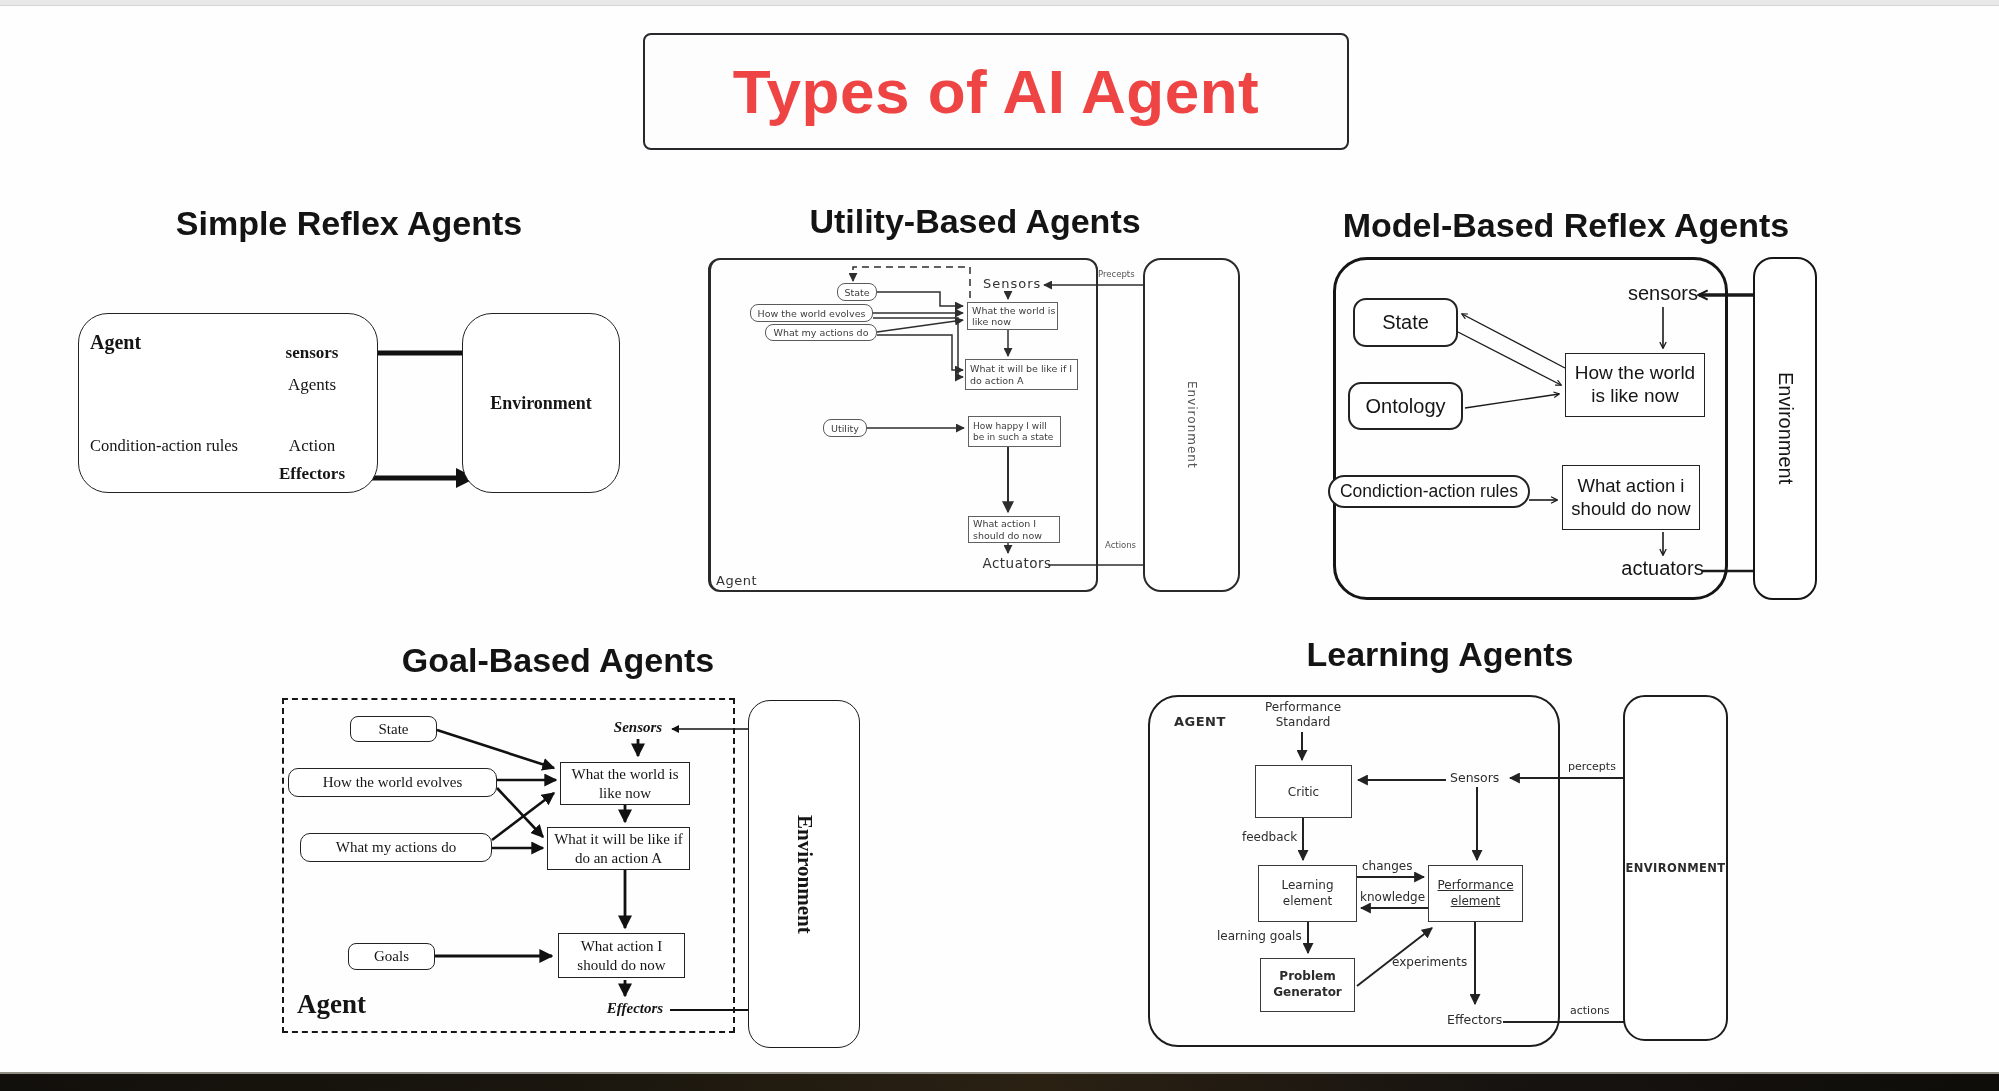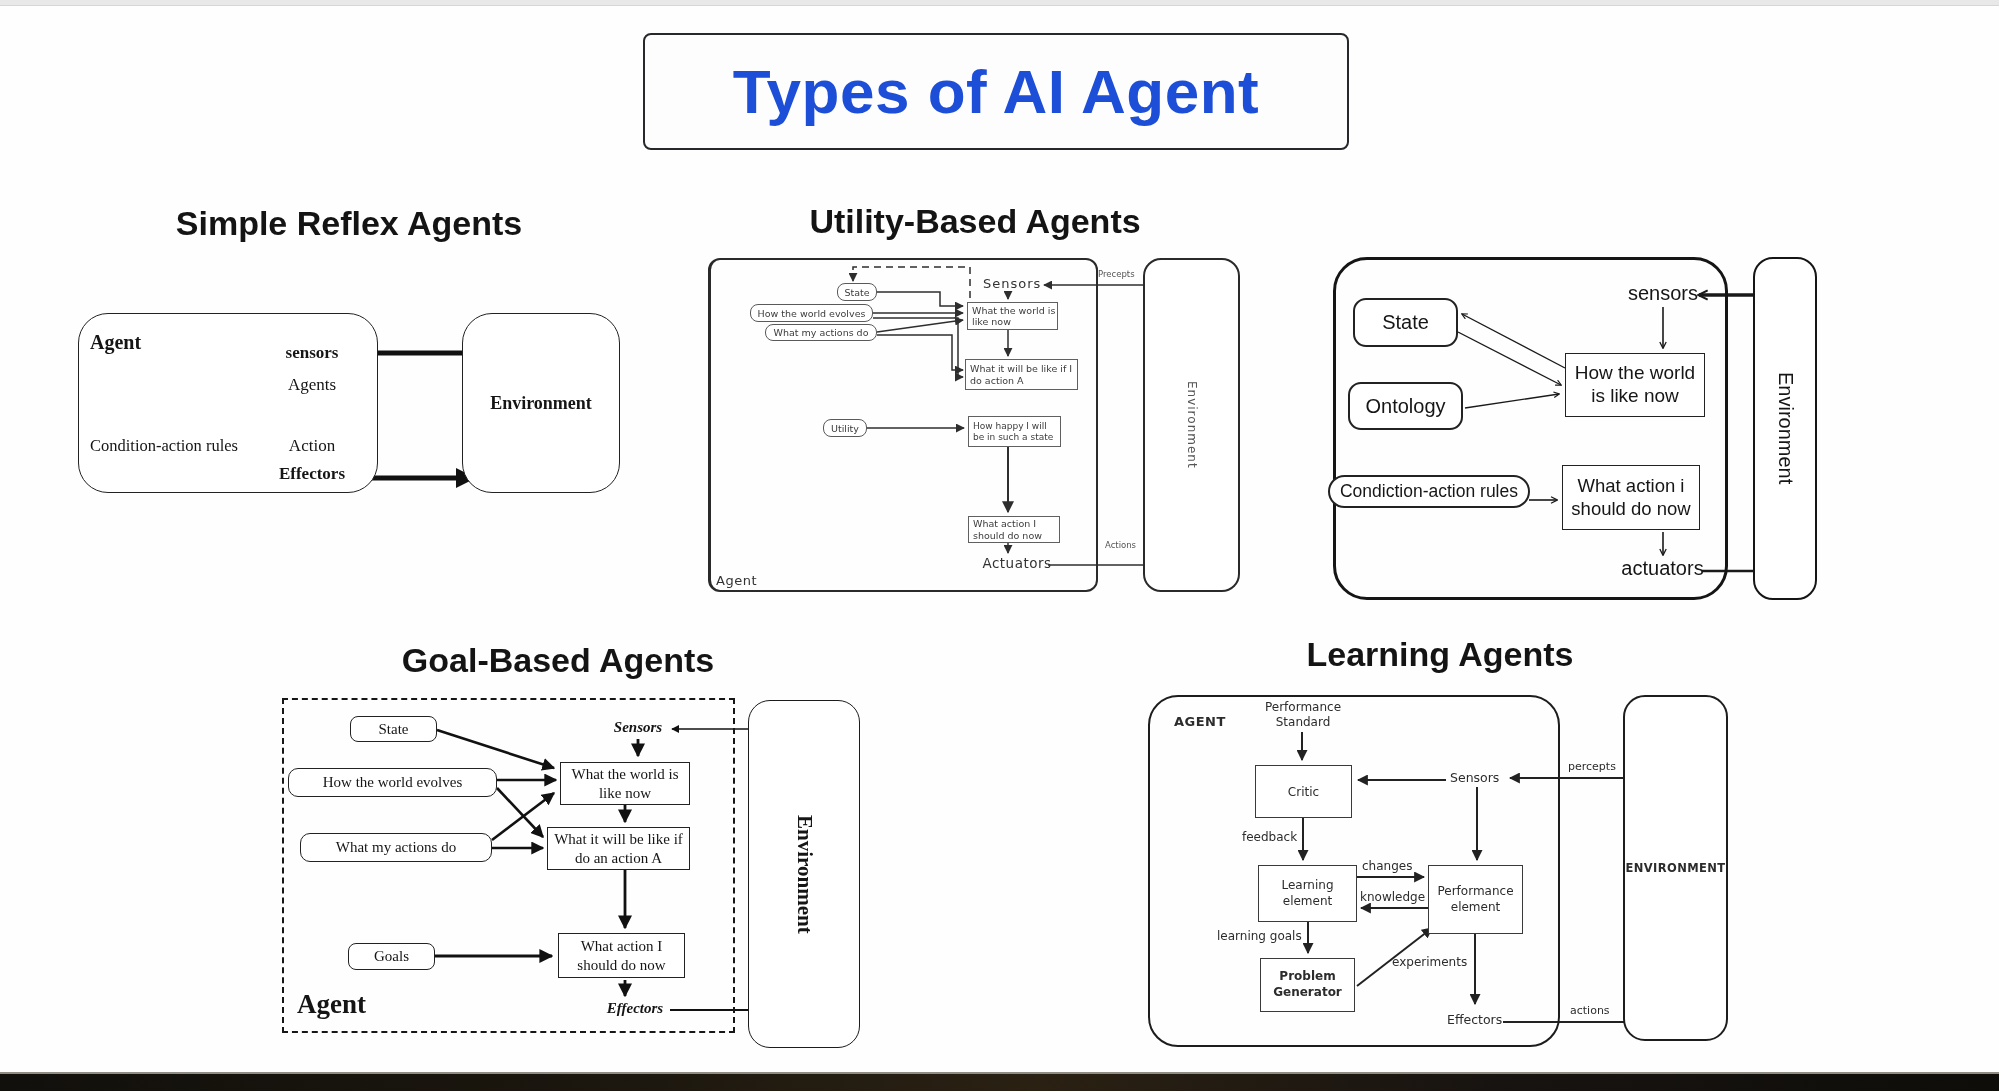--- a/index.html
+++ b/index.html
@@ -5,21 +5,21 @@
   html,body{margin:0;padding:0;background:#ffffff;}
   .slide{position:relative;width:1999px;height:1091px;background:#fefefe;overflow:hidden;
          font-family:"Liberation Sans", sans-serif;}
   .top-strip{position:absolute;left:0;top:0;width:1999px;height:5px;background:#e8e8e8;border-bottom:1px solid #d6d6d6;}
   .bottom-bar{position:absolute;left:0;top:1072px;width:1999px;height:19px;
       background:linear-gradient(90deg,#12100c,#1a160e 28%,#2a2113 52%,#171310 75%,#0e0d0a);
       border-top:2px solid #8f8c84;}
   .title-box{position:absolute;left:643px;top:33px;width:702px;height:113px;
       border:2.5px solid #26282b;border-radius:8px;background:#fdfdfd;
       display:flex;align-items:center;justify-content:center;}
-  .title-text{font-size:62px;font-weight:bold;color:#1d4ed8;letter-spacing:0.5px;}
+  .title-text{font-size:62px;font-weight:bold;color:#ef4444;letter-spacing:0.5px;}
   .heading{position:absolute;transform:translateX(-50%);font-size:34px;font-weight:bold;color:#141414;white-space:nowrap;}
   .diagram{position:absolute;}
   .diagram svg{position:absolute;left:0;top:0;}
   
   .bx{position:absolute;background:#fff;display:flex;align-items:center;justify-content:center;
       text-align:center;box-sizing:border-box;}
   .lbl{position:absolute;white-space:nowrap;}
   
   .serif{font-family:"Liberation Serif", serif;color:#151515;}
   
@@ -39,20 +39,21 @@
 
 <div class="slide">
   <div class="top-strip"></div>
 
   <div class="title-box">
     <span class="title-text">Types of AI Agent</span>
   </div>
 
   <div class="heading" style="left:975px;top:202px;">Utility-Based Agents</div>
   <div class="heading" style="left:349px;top:204px;">Simple Reflex Agents</div>
+  <div class="heading" style="left:1566px;top:206px;">Model-Based Reflex Agents</div>
   <div class="heading" style="left:558px;top:641px;">Goal-Based Agents</div>
   <div class="heading" style="left:1440px;top:635px;">Learning Agents</div>
 
   <div class="diagram" style="left:60px;top:300px;width:580px;height:210px;">
     <svg width="580" height="210" viewBox="0 0 580 210">
       <defs>
         <marker id="s1a" viewBox="0 0 10 10" refX="9" refY="5" markerWidth="4" markerHeight="4" orient="auto">
             <path d="M0,0 L10,5 L0,10 z" fill="#111"></path>
           </marker>
       </defs>
@@ -213,21 +214,21 @@
     <div class="bx" style="left:8px;top:5px;width:412px;height:352px;border:2px solid #1d1d1d;border-radius:30px;background:transparent;"></div>
     <div class="bx" style="left:483px;top:5px;width:105px;height:346px;border:2px solid #1d1d1d;border-radius:22px;"></div>
     <div class="lbl d5t ctr" style="left:483px;top:171px;width:105px;font-size:11.5px;font-weight:bold;letter-spacing:0.4px;">ENVIRONMENT</div>
     <div class="lbl d5t" style="left:34px;top:24px;font-size:13px;font-weight:bold;letter-spacing:0.5px;">AGENT</div>
     <div class="lbl d5t ctr" style="left:122px;top:10px;width:82px;font-size:12px;line-height:1.25;white-space:normal;">Performance Standard</div>
     <div class="bx d5box d5t" style="left:115px;top:75px;width:97px;height:53px;font-size:12px;">Critic</div>
     <div class="lbl d5t" style="left:310px;top:80px;font-size:12.5px;">Sensors</div>
     <div class="lbl d5t" style="left:428px;top:70px;font-size:11px;">percepts</div>
     <div class="lbl d5t" style="left:102px;top:140px;font-size:12px;">feedback</div>
     <div class="bx d5box d5t" style="left:118px;top:175px;width:99px;height:57px;font-size:12px;line-height:1.3;">Learning element</div>
-    <div class="bx d5box d5t" style="left:288px;top:175px;width:95px;height:69px;font-size:12px;line-height:1.3;">Performance element</div>
+    <div class="bx d5box d5t" style="left:288px;top:175px;width:95px;height:57px;font-size:12px;line-height:1.3;text-decoration:underline;">Performance element</div>
     <div class="lbl d5t" style="left:222px;top:169px;font-size:12px;">changes</div>
     <div class="lbl d5t" style="left:220px;top:200px;font-size:12px;">knowledge</div>
     <div class="lbl d5t" style="left:77px;top:239px;font-size:12px;">learning goals</div>
     <div class="bx d5box d5t" style="left:120px;top:268px;width:95px;height:54px;font-size:12px;line-height:1.3;font-weight:bold;">Problem Generator</div>
     <div class="lbl d5t" style="left:252px;top:265px;font-size:12px;">experiments</div>
     <div class="lbl d5t" style="left:307px;top:322px;font-size:12.5px;">Effectors</div>
     <div class="lbl d5t" style="left:430px;top:314px;font-size:11px;">actions</div>
   </div>
 
   <div class="bottom-bar"></div>

